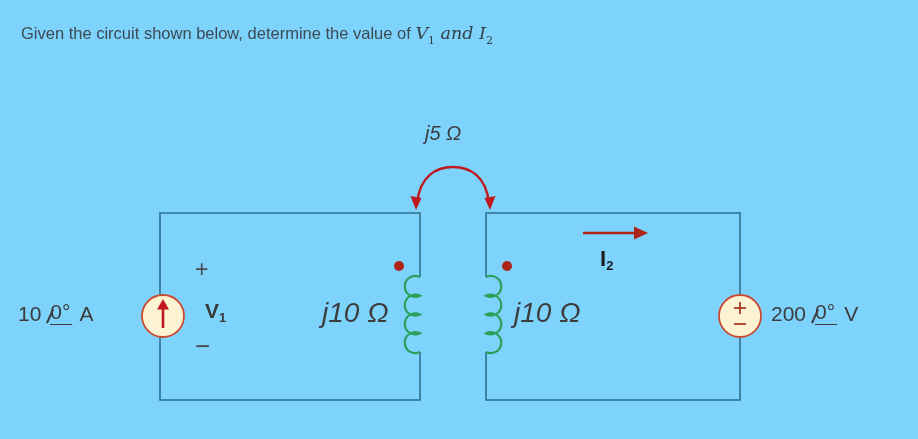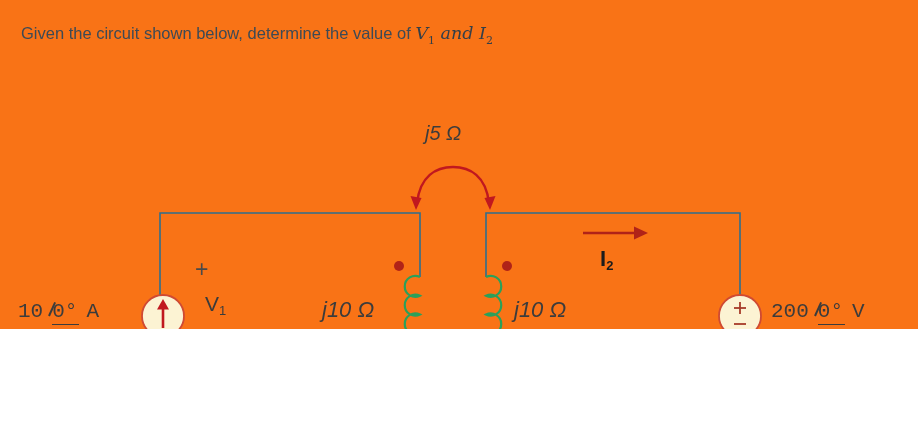--- a/index.html
+++ b/index.html
@@ -1,37 +1,37 @@
 <!DOCTYPE html>
 <html><head>
 <meta charset="utf-8">
 <style>
   html,body{margin:0;padding:0;background:#ffffff;}
   .stage{
-    position:relative;width:918px;height:329px;background:#f97316;overflow:hidden;
+    position:relative;width:918px;height:439px;background:#7dd3fc;overflow:hidden;
     font-family:"Liberation Sans",sans-serif;color:#3c3c3c;
   }
   .title{
     position:absolute;left:21px;top:23px;font-size:16.5px;color:#3d4a55;white-space:nowrap;
   }
   .math{font-family:"DejaVu Serif",serif;font-style:italic;font-size:17.5px;color:#343f49;}
   .math sub{font-size:11px;font-style:normal;}
   .cir{position:absolute;left:0;top:0;width:918px;height:439px;}
   .lbl{position:absolute;white-space:nowrap;color:#3c3c3c;}
-  .ind-lbl{font-style:italic;font-size:22px;}
+  .ind-lbl{font-style:italic;font-size:28px;}
   .j5{left:425px;top:122px;font-style:italic;font-size:20px;}
   .j10-left{left:322px;top:297px;}
   .j10-right{left:514px;top:297px;}
   .plus-lbl{left:195px;top:256px;font-size:23px;color:#4a4a4a;}
   .minus-lbl{left:195px;top:331px;font-size:26px;color:#4a4a4a;}
-  .v1-lbl{left:205px;top:292px;font-size:21px;font-weight:normal;color:#3b3b3b;}
+  .v1-lbl{left:205px;top:299px;font-size:21px;font-weight:bold;color:#3b3b3b;}
   .v1-lbl sub,.i2-lbl sub{font-size:13px;vertical-align:-4px;}
   .i2-lbl{left:600px;top:246px;font-size:22px;font-weight:bold;color:#1c1c1c;}
   .phasor{
-    position:absolute;display:flex;align-items:flex-start;font-size:21px;color:#3c3c3c;line-height:1.05;font-family:Liberation Mono, monospace;
+    position:absolute;display:flex;align-items:flex-end;font-size:21px;color:#3c3c3c;line-height:1.05;
   }
   .phasor .ang{border-bottom:1.6px solid #3c3c3c;padding:0 2px 1px 0;}
   .phasor .slash{
     display:inline-block;width:2px;height:15px;background:#3c3c3c;
     transform:rotate(24deg);transform-origin:50% 100%;margin:0 2px 2px 5px;
   }
   .phasor .unit{margin-left:7px;}
   .cs-lbl{left:18px;top:301px;}
   .vs-lbl{left:771px;top:301px;}
 </style>

